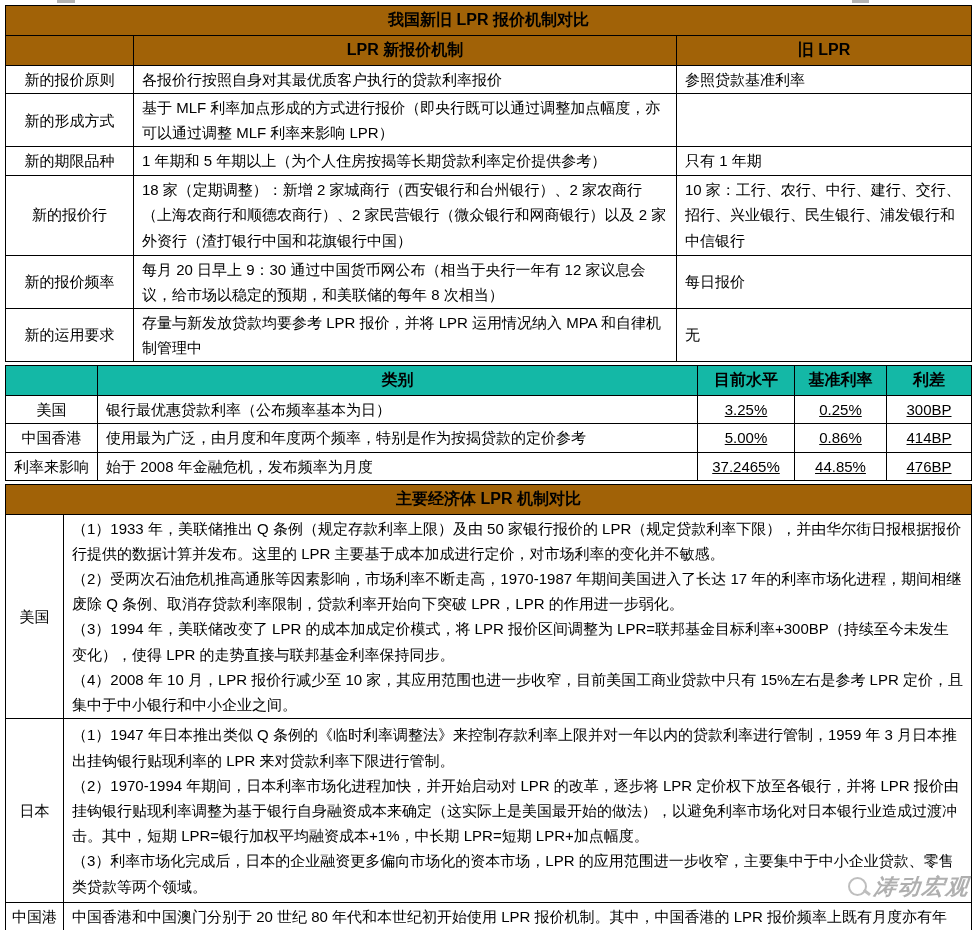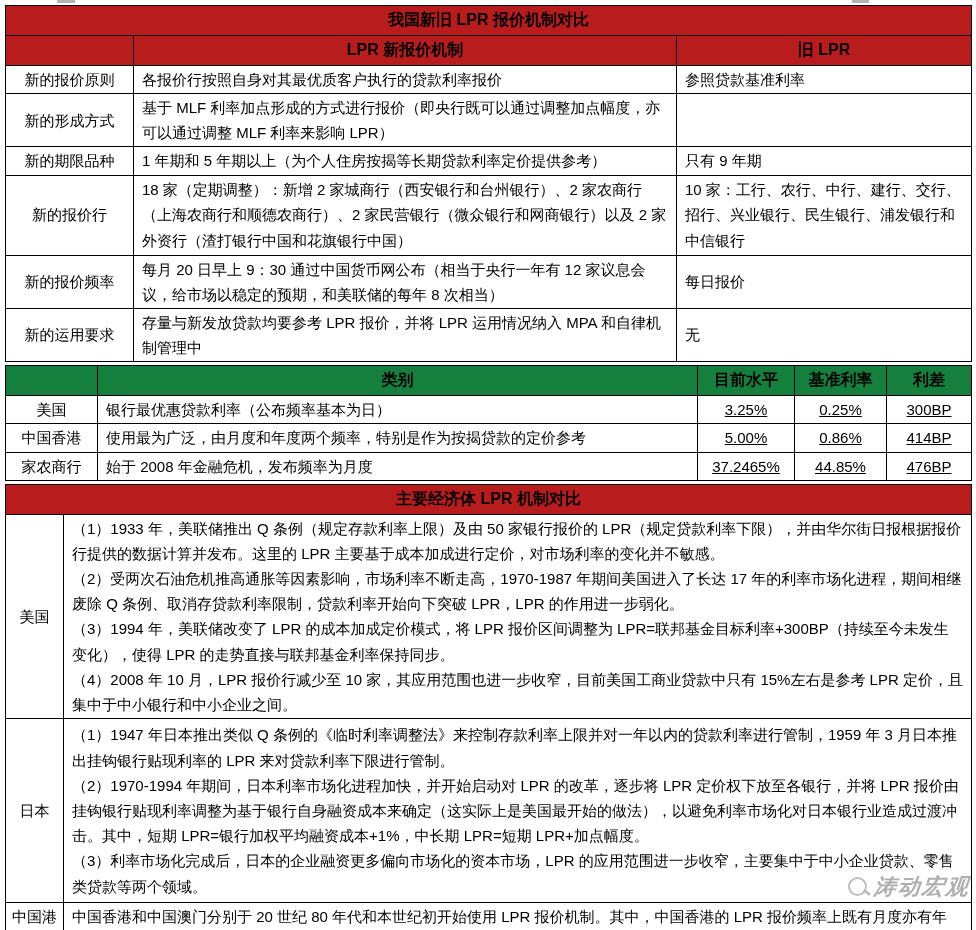--- a/index.html
+++ b/index.html
@@ -7,22 +7,22 @@
     width:976px; height:930px; background:#ffffff; position:relative;
     font-family:"Liberation Sans", sans-serif; color:#000;
     overflow:hidden;
   }
   .page { padding:5px 5px 0 5px; position:relative; }
   table { border-collapse:collapse; table-layout:fixed; width:966px; margin:0 0 3px 0; }
   td, th {
     border:1px solid #000; padding:1px 8px; font-size:15px; line-height:1.68;
     vertical-align:middle; text-align:left; font-weight:normal; word-break:break-all;
   }
-  .hdr   { background:#b91c1c; font-weight:bold; text-align:center; font-size:16px; }
-  .ylw   { background:#15803d; font-weight:bold; text-align:center; font-size:16px; }
+  .hdr   { background:#a16207; font-weight:bold; text-align:center; font-size:16px; }
+  .ylw   { background:#14b8a6; font-weight:bold; text-align:center; font-size:16px; }
   .lbl   { text-align:center; padding:1px 2px; }
   .num   { text-align:center;text-decoration:underline; }
   p.para { margin:0; }
   .tick  { position:absolute; background:#b4b4b4; height:3px; top:0; }
   .watermark {
     position:absolute; right:6px; top:872px; display:flex; align-items:center;
     opacity:0.55; pointer-events:none;
   }
   .watermark .wm-text {
     font-size:22px; font-weight:bold; font-style:italic; color:#6f6f6f;
@@ -67,21 +67,21 @@
       <td>参照贷款基准利率</td>
     </tr>
     <tr style="height:52px">
       <td class="lbl">新的形成方式</td>
       <td>基于 MLF 利率加点形成的方式进行报价（即央行既可以通过调整加点幅度，亦可以通过调整 MLF 利率来影响 LPR）</td>
       <td></td>
     </tr>
     <tr style="height:27px">
       <td class="lbl">新的期限品种</td>
       <td>1 年期和 5 年期以上（为个人住房按揭等长期贷款利率定价提供参考）</td>
-      <td>只有 9 年期</td>
+      <td>只有 1 年期</td>
     </tr>
     <tr style="height:80px">
       <td class="lbl">新的报价行</td>
       <td>18 家（定期调整）：新增 2 家城商行（西安银行和台州银行）、2 家农商行（上海农商行和顺德农商行）、2 家民营银行（微众银行和网商银行）以及 2 家外资行（渣打银行中国和花旗银行中国）</td>
       <td>10 家：工行、农行、中行、建行、交行、招行、兴业银行、民生银行、浦发银行和中信银行</td>
     </tr>
     <tr style="height:52px">
       <td class="lbl">新的报价频率</td>
       <td>每月 20 日早上 9：30 通过中国货币网公布（相当于央行一年有 12 家议息会议，给市场以稳定的预期，和美联储的每年 8 次相当）</td>
       <td>每日报价</td>
@@ -118,21 +118,21 @@
       <td class="num">300BP</td>
     </tr>
     <tr style="height:27px">
       <td class="lbl">中国香港</td>
       <td>使用最为广泛，由月度和年度两个频率，特别是作为按揭贷款的定价参考</td>
       <td class="num">5.00%</td>
       <td class="num">0.86%</td>
       <td class="num">414BP</td>
     </tr>
     <tr style="height:26px">
-      <td class="lbl">家农商行</td>
+      <td class="lbl">利率来影响</td>
       <td>始于 2008 年金融危机，发布频率为月度</td>
       <td class="num">37.2465%</td>
       <td class="num">44.85%</td>
       <td class="num">476BP</td>
     </tr>
   </tbody>
     </table>
 
   <table>
     <colgroup>

